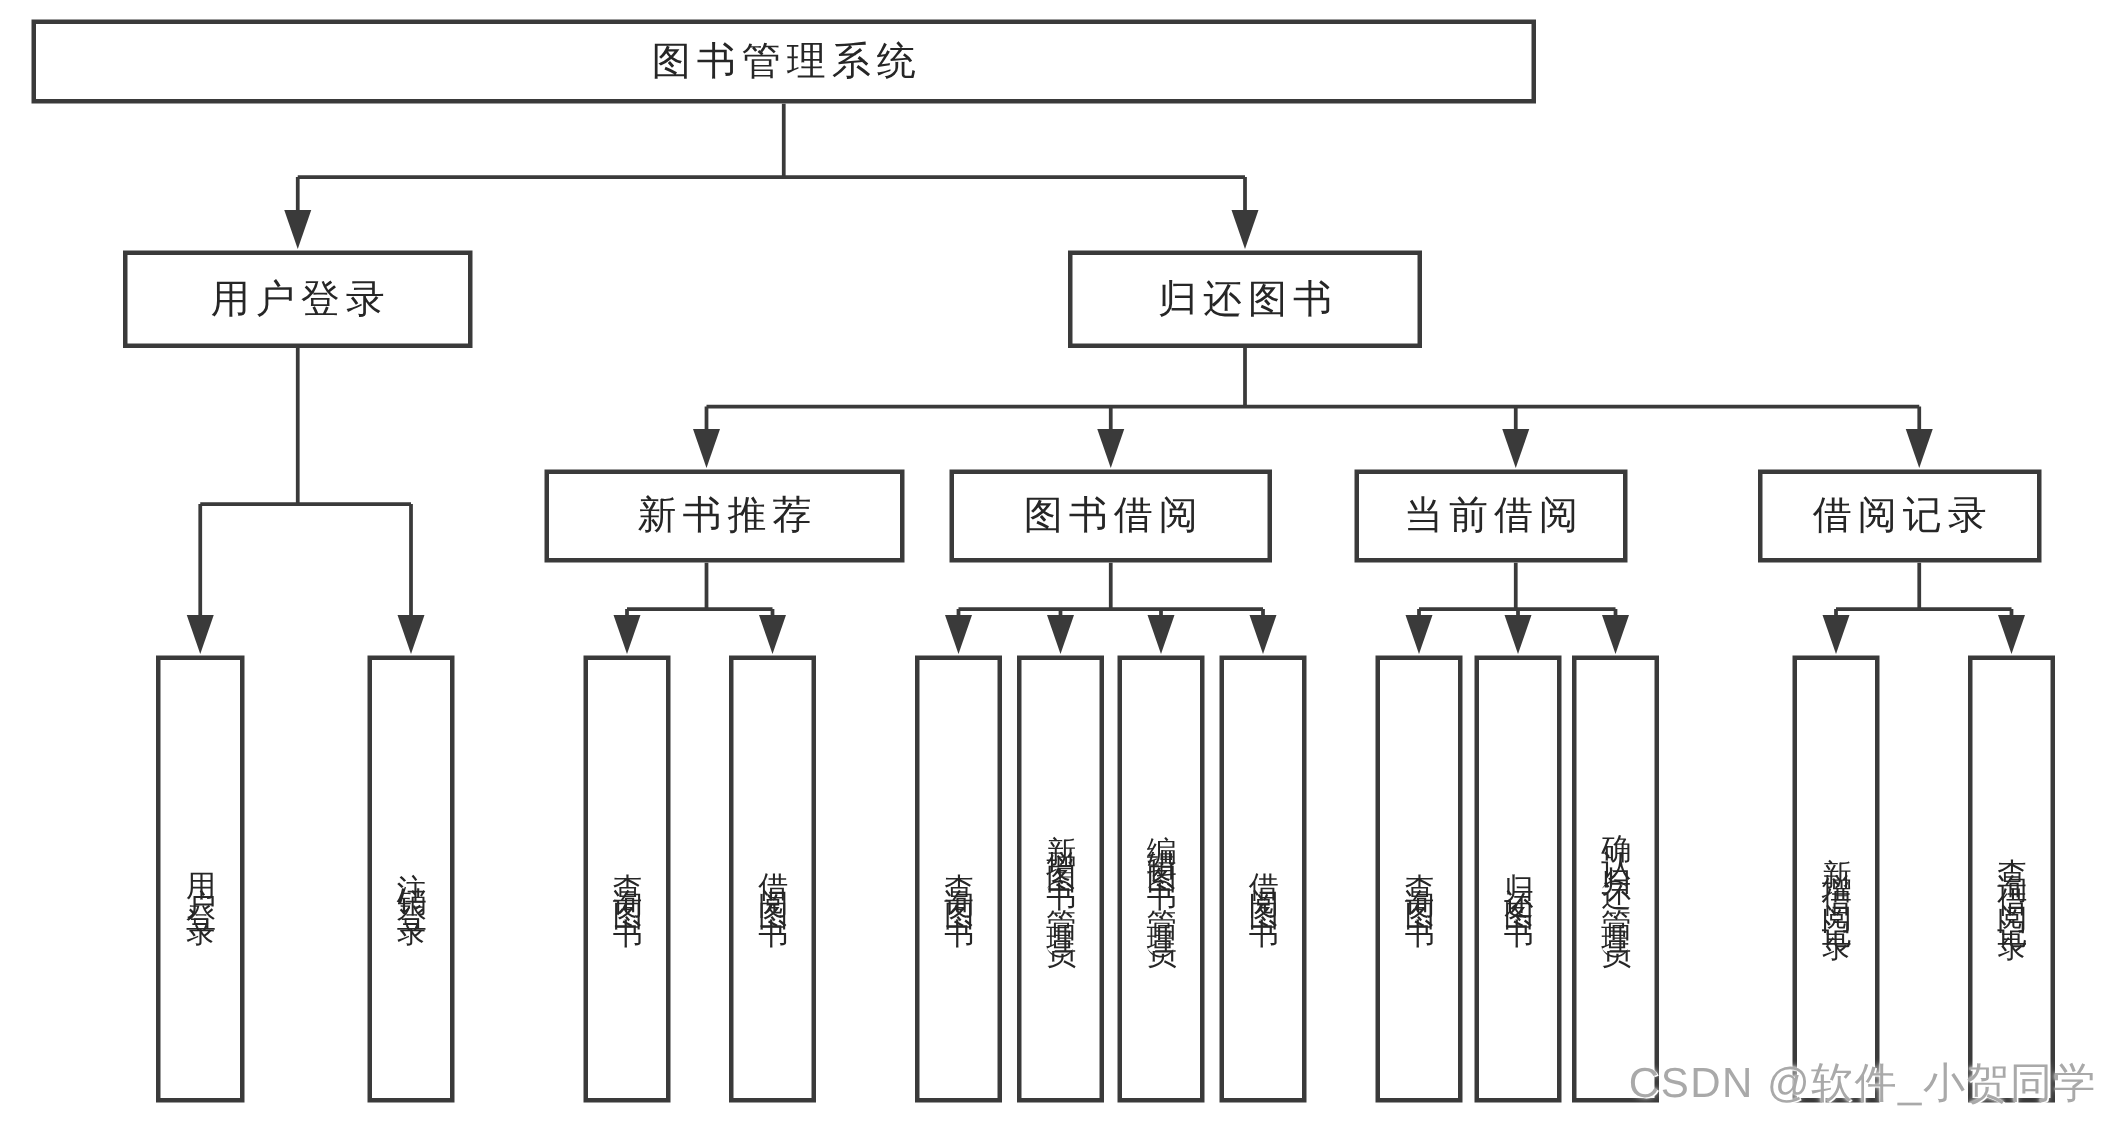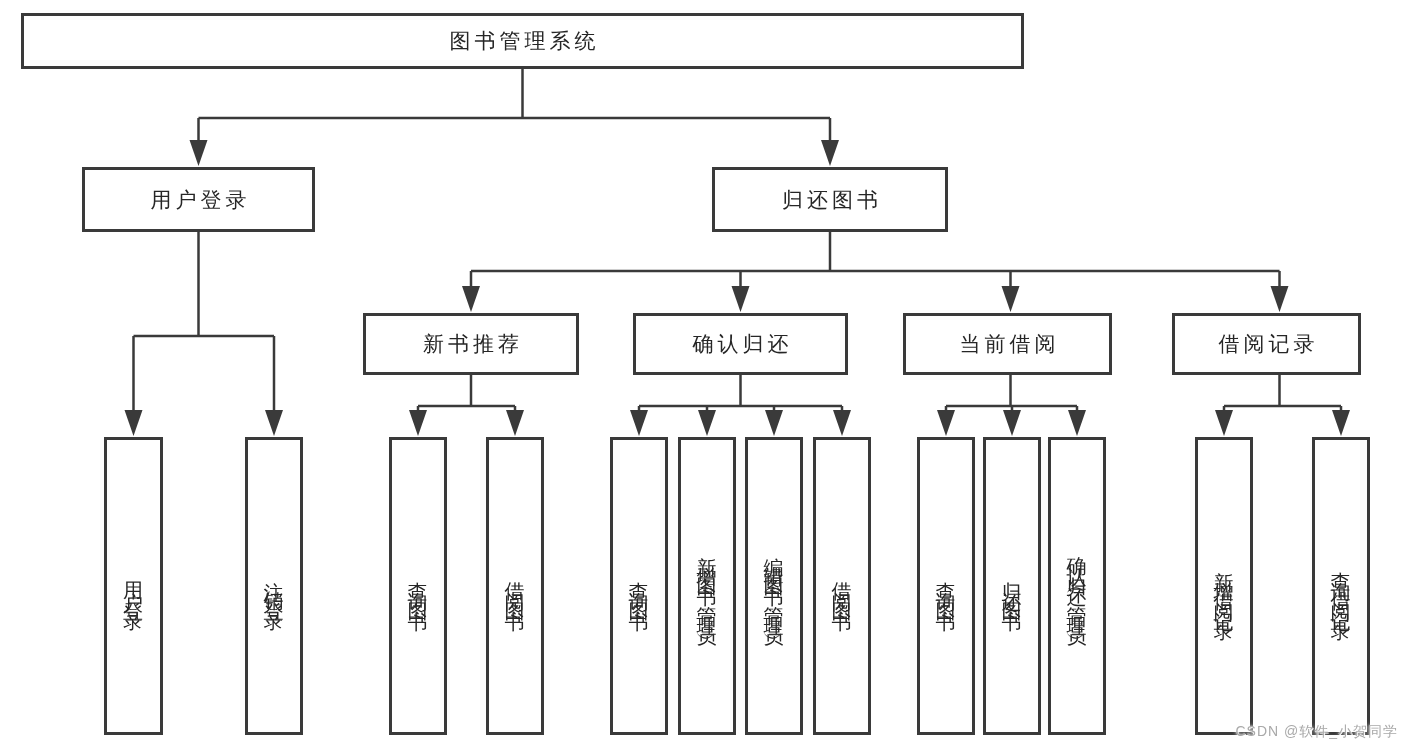--- a/index.html
+++ b/index.html
@@ -13,37 +13,37 @@
   .wires{position:absolute;left:0;top:0;z-index:1;}
   .box{
     position:absolute;z-index:2;
     background:#ffffff;
     border:3px solid #3a3a3a;
     box-sizing:border-box;
     display:flex;align-items:center;justify-content:center;
   }
   .lbl{
     color:#262626;
-    font-size:21px;
+    font-size:26px;
     letter-spacing:4px;
     text-indent:4px;
     white-space:nowrap;
     line-height:1.2;
   }
   .box.v .lbl{
     writing-mode:vertical-lr;
     text-indent:0;
     font-size:20px;
     letter-spacing:10px;
     line-height:1;
   }
   .watermark{
     position:absolute;z-index:3;
     right:7px;bottom:6px;
-    font-size:14px;
+    font-size:28px;
     letter-spacing:1px;
     color:#a9a9a9;
     text-shadow:0 0 2px #ffffff,0 0 4px #ffffff,1px 1px 0 #ffffff;
   }
 </style>
 </head>
 <body>
 
 <div class="stage">
 
@@ -127,27 +127,27 @@
     <span class="lbl">图书管理系统</span>
   </div>
 
   <div class="box" style="left:82px;top:167px;width:233px;height:65px">
     <span class="lbl">用户登录</span>
   </div>
   <div class="box" style="left:712px;top:167px;width:236px;height:65px">
     <span class="lbl">归还图书</span>
   </div>
 
-  <div class="box" style="left:363px;top:313px;width:216px;height:62px">
+  <div class="box" style="left:363px;top:313px;width:240px;height:62px">
     <span class="lbl">新书推荐</span>
   </div>
   <div class="box" style="left:633px;top:313px;width:215px;height:62px">
-    <span class="lbl">确认归还</span>
+    <span class="lbl">图书借阅</span>
   </div>
-  <div class="box" style="left:903px;top:313px;width:209px;height:62px">
+  <div class="box" style="left:903px;top:313px;width:182px;height:62px">
     <span class="lbl">当前借阅</span>
   </div>
   <div class="box" style="left:1172px;top:313px;width:189px;height:62px">
     <span class="lbl">借阅记录</span>
   </div>
 
   <div class="box v" style="left:104px;top:437px;width:59px;height:298px">
     <span class="lbl">用户登录</span>
   </div>
   <div class="box v" style="left:245px;top:437px;width:58px;height:298px">

